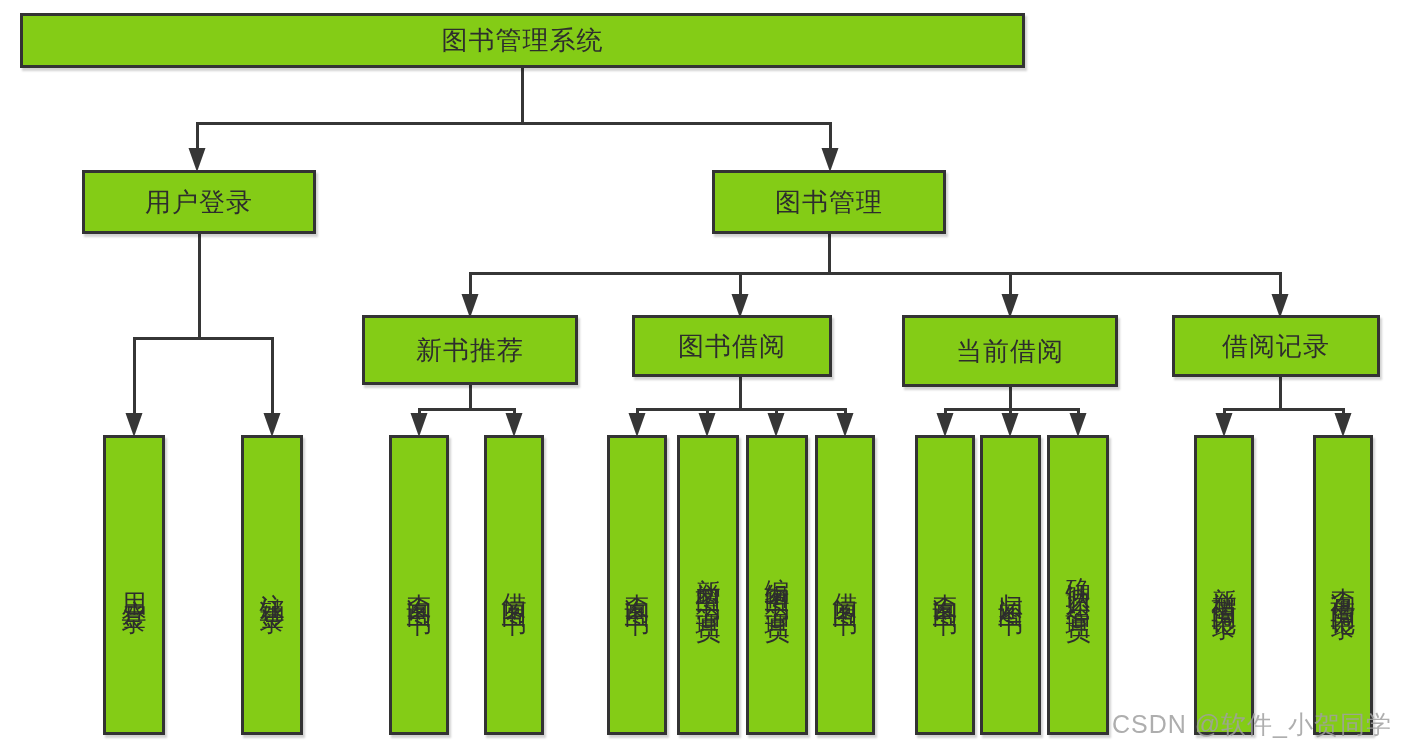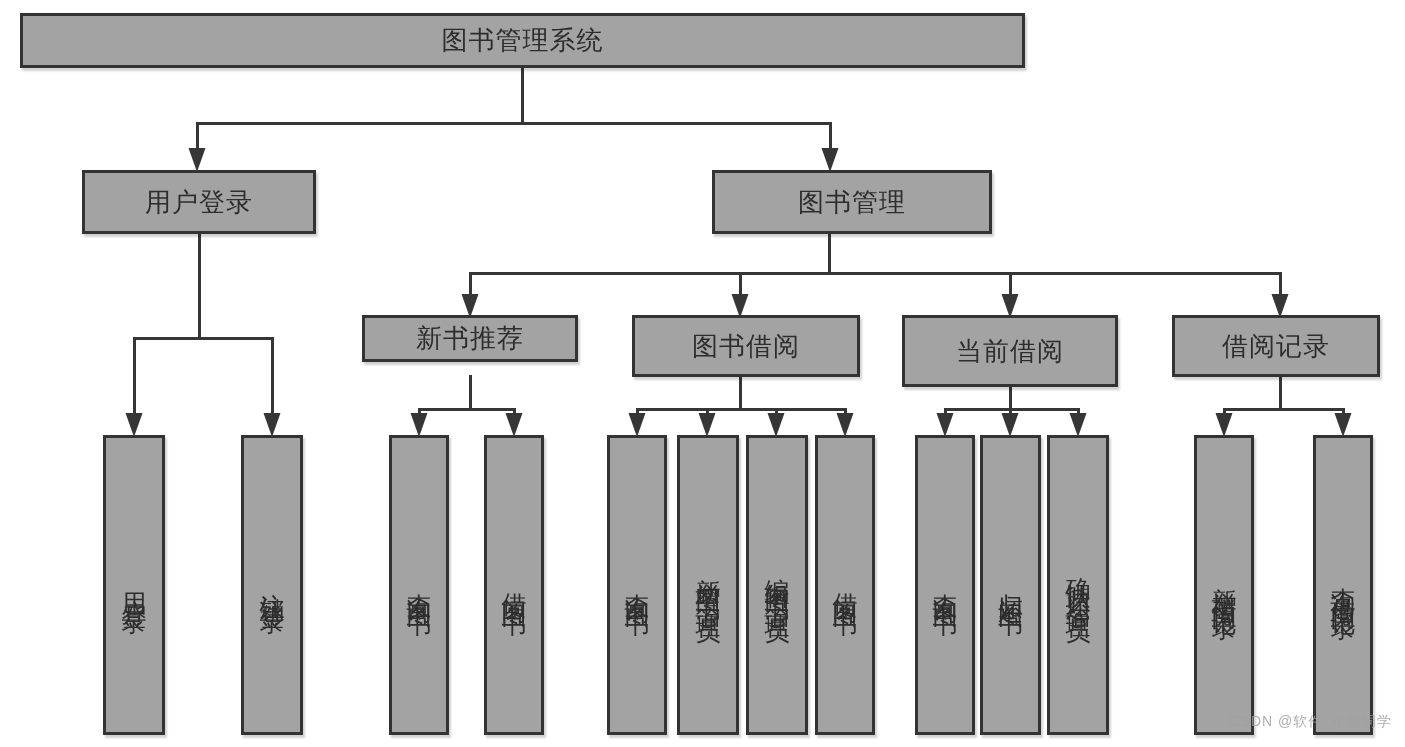--- a/index.html
+++ b/index.html
@@ -17,21 +17,21 @@
   }
   #connectors {
     position: absolute;
     left: 0;
     top: 0;
     z-index: 1;
   }
   .node {
     position: absolute;
     box-sizing: border-box;
-    background: #a3a3a3;
+    background: #84cc16;
     border: 3px solid #333333;
     color: #2d2d2d;
     display: flex;
     align-items: center;
     justify-content: center;
     z-index: 2;
     box-shadow: 2px 3px 2px rgba(0,0,0,0.18);
   }
   .hbox {
     font-size: 26px;
@@ -46,22 +46,22 @@
     height: 300px;
     writing-mode: vertical-rl;
     text-orientation: mixed;
     font-size: 25px;
     letter-spacing: 6px;
     line-height: 1;
   }
   #watermark {
     position: absolute;
     right: 13px;
-    bottom: 16px;
-    font-size: 14px;
+    bottom: 6px;
+    font-size: 25px;
     color: rgba(160,160,160,0.85);
     letter-spacing: 1px;
     z-index: 3;
     white-space: nowrap;
   }
   .cline { stroke: #363636; stroke-width: 3; fill: none; shape-rendering: crispEdges; }
   .ahead { fill: #363636; stroke: none; }
 </style>
 </head>
 <body>
@@ -126,24 +126,24 @@
     <path class="cline" d="M1222.5 409 H1344.5"></path>
     <path class="cline" d="M1224 407.5 V415"></path>
     <polygon class="ahead" points="1215.5,413 1232.5,413 1224,437"></polygon>
     <path class="cline" d="M1343 407.5 V415"></path>
     <polygon class="ahead" points="1334.5,413 1351.5,413 1343,437"></polygon>
   </svg>
 
   <div class="node hbox root-box">图书管理系统</div>
 
   <div class="node hbox" style="left:82px; top:170px; width:234px; height:64px;">用户登录</div>
-  <div class="node hbox" style="left:712px; top:170px; width:280px; height:64px;">图书管理</div>
+  <div class="node hbox" style="left:712px; top:170px; width:234px; height:64px;">图书管理</div>
 
-  <div class="node hbox" style="left:362px; top:315px; width:216px; height:47px;">新书推荐</div>
-  <div class="node hbox" style="left:632px; top:315px; width:228px; height:62px;">图书借阅</div>
+  <div class="node hbox" style="left:362px; top:315px; width:216px; height:70px;">新书推荐</div>
+  <div class="node hbox" style="left:632px; top:315px; width:200px; height:62px;">图书借阅</div>
   <div class="node hbox" style="left:902px; top:315px; width:216px; height:72px;">当前借阅</div>
   <div class="node hbox" style="left:1172px; top:315px; width:208px; height:62px;">借阅记录</div>
 
   <div class="node vbox" style="left:103px; width:62px;">用户登录</div>
   <div class="node vbox" style="left:241px; width:62px;">注销登录</div>
 
   <div class="node vbox" style="left:389px; width:60px;">查询图书</div>
   <div class="node vbox" style="left:484px; width:60px;">借阅图书</div>
 
   <div class="node vbox" style="left:607px; width:60px;">查询图书</div>

